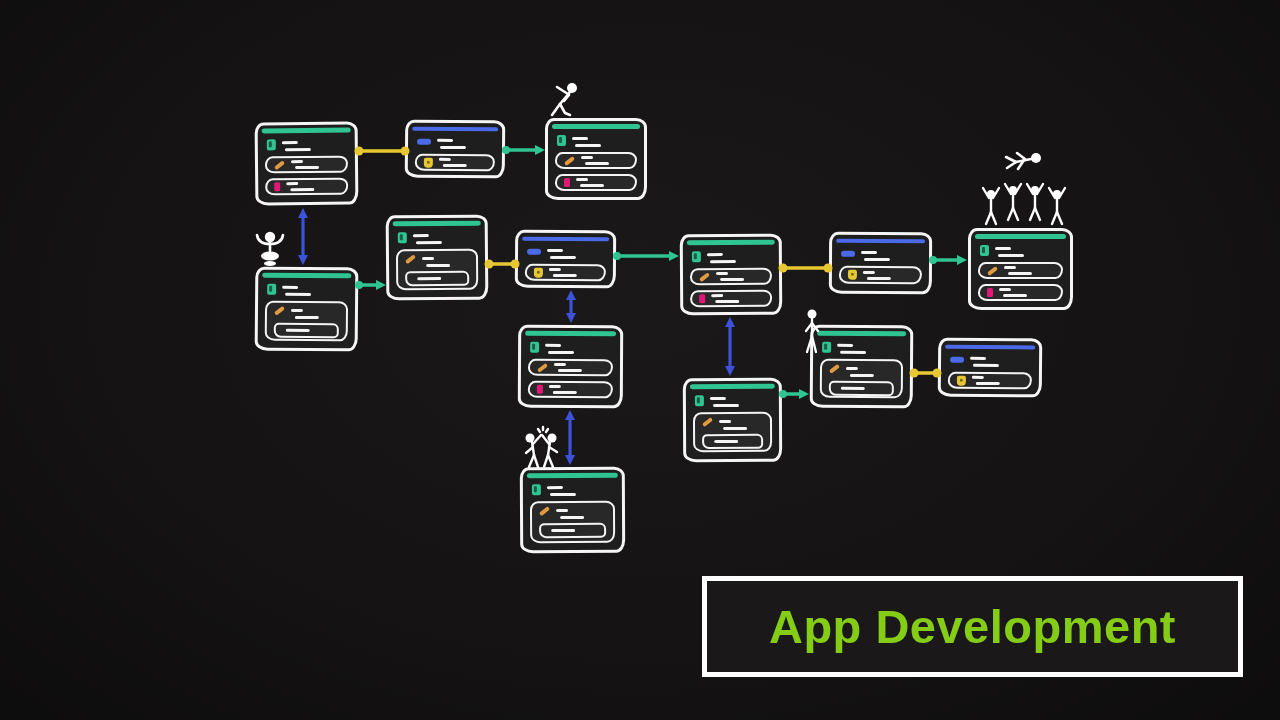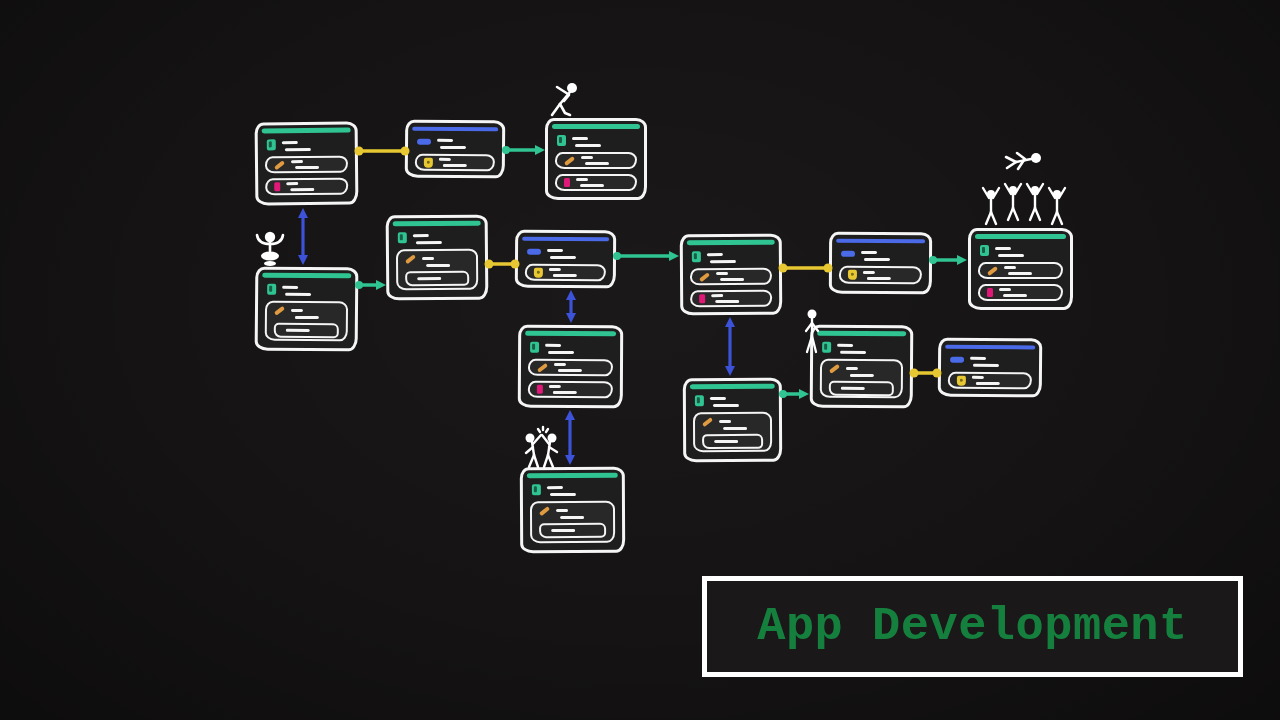--- a/index.html
+++ b/index.html
@@ -62,22 +62,22 @@
   }
   .nested .l{width:24px;}
 
   
   .title-box{
     position:absolute;left:702px;top:576px;width:541px;height:101px;z-index:5;
     box-sizing:border-box;border:5px solid #ffffff;background:#1a1819;
     display:flex;align-items:center;justify-content:center;
   }
   .title-text{
-    font-family:Liberation Mono, monospace;
-    font-weight:800;font-size:47px;line-height:1;color:#15803d;
+    font-family:Liberation Sans, sans-serif;
+    font-weight:800;font-size:47px;line-height:1;color:#84cc16;
     letter-spacing:0.5px;white-space:nowrap;
   }
 
   .figure{position:absolute;}
   .figure svg{display:block;overflow:visible;}
 </style>
 </head>
 <body>
 
 <div id="stage">

